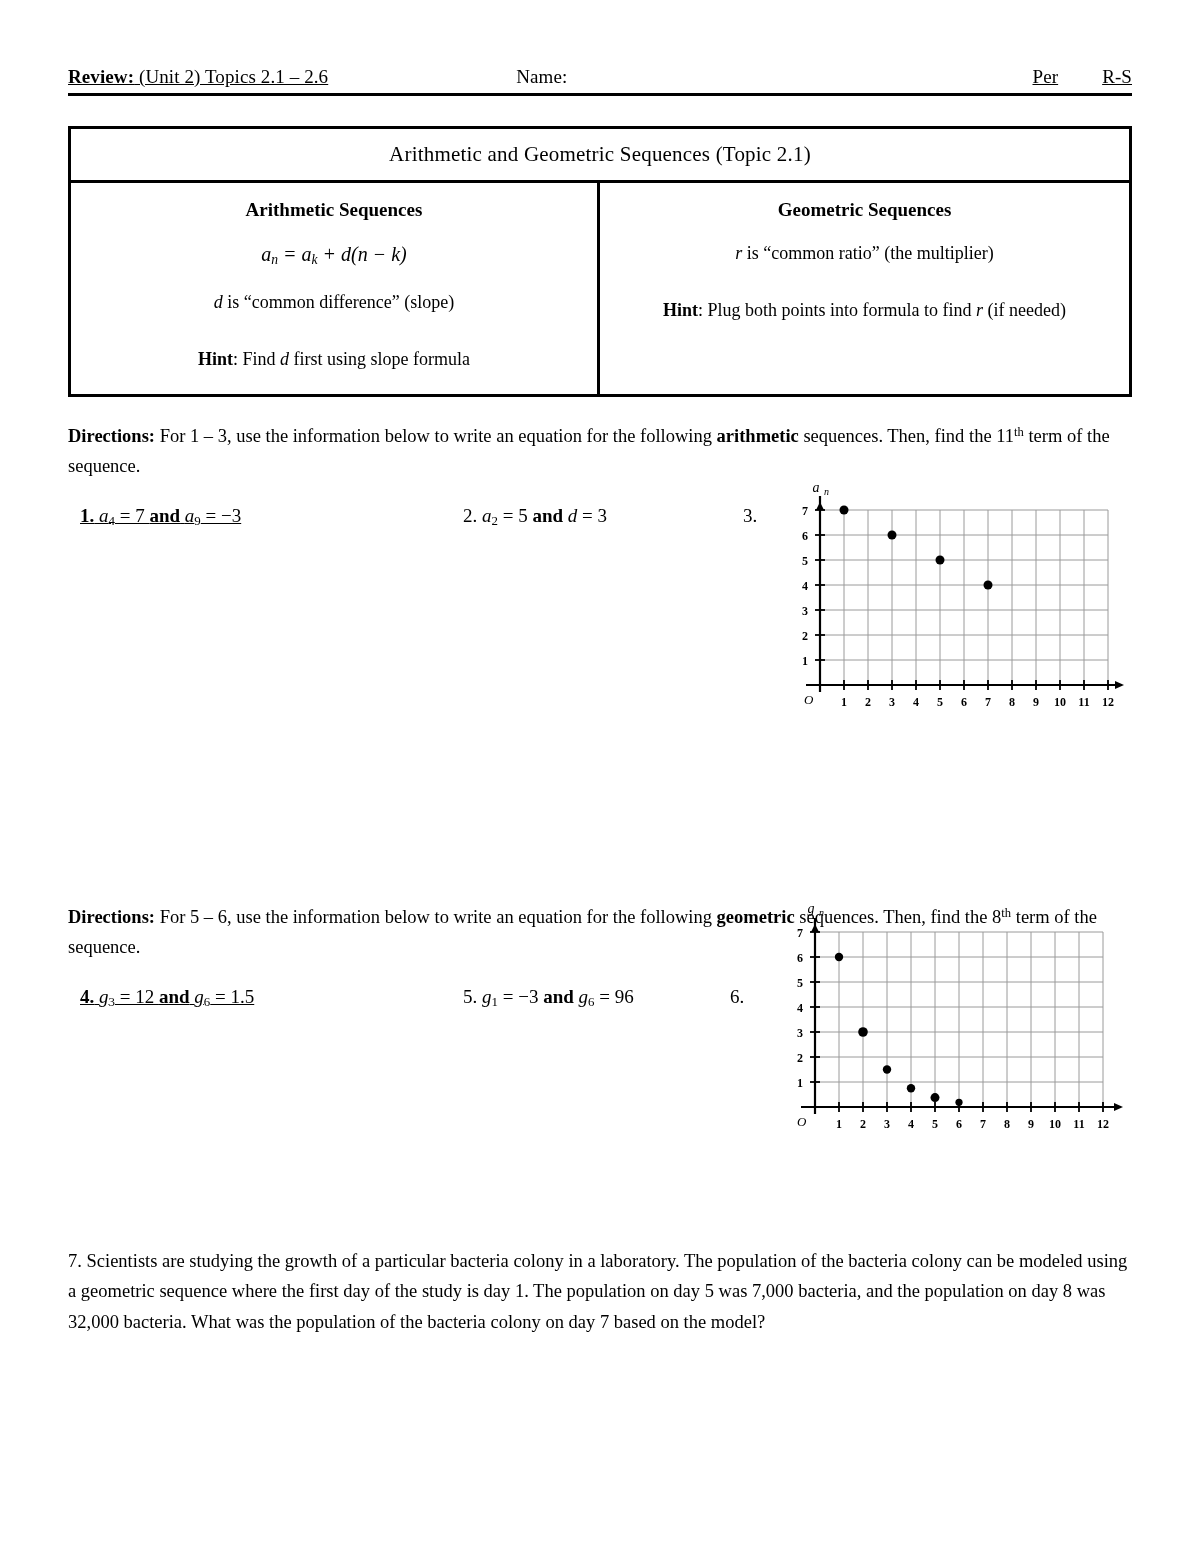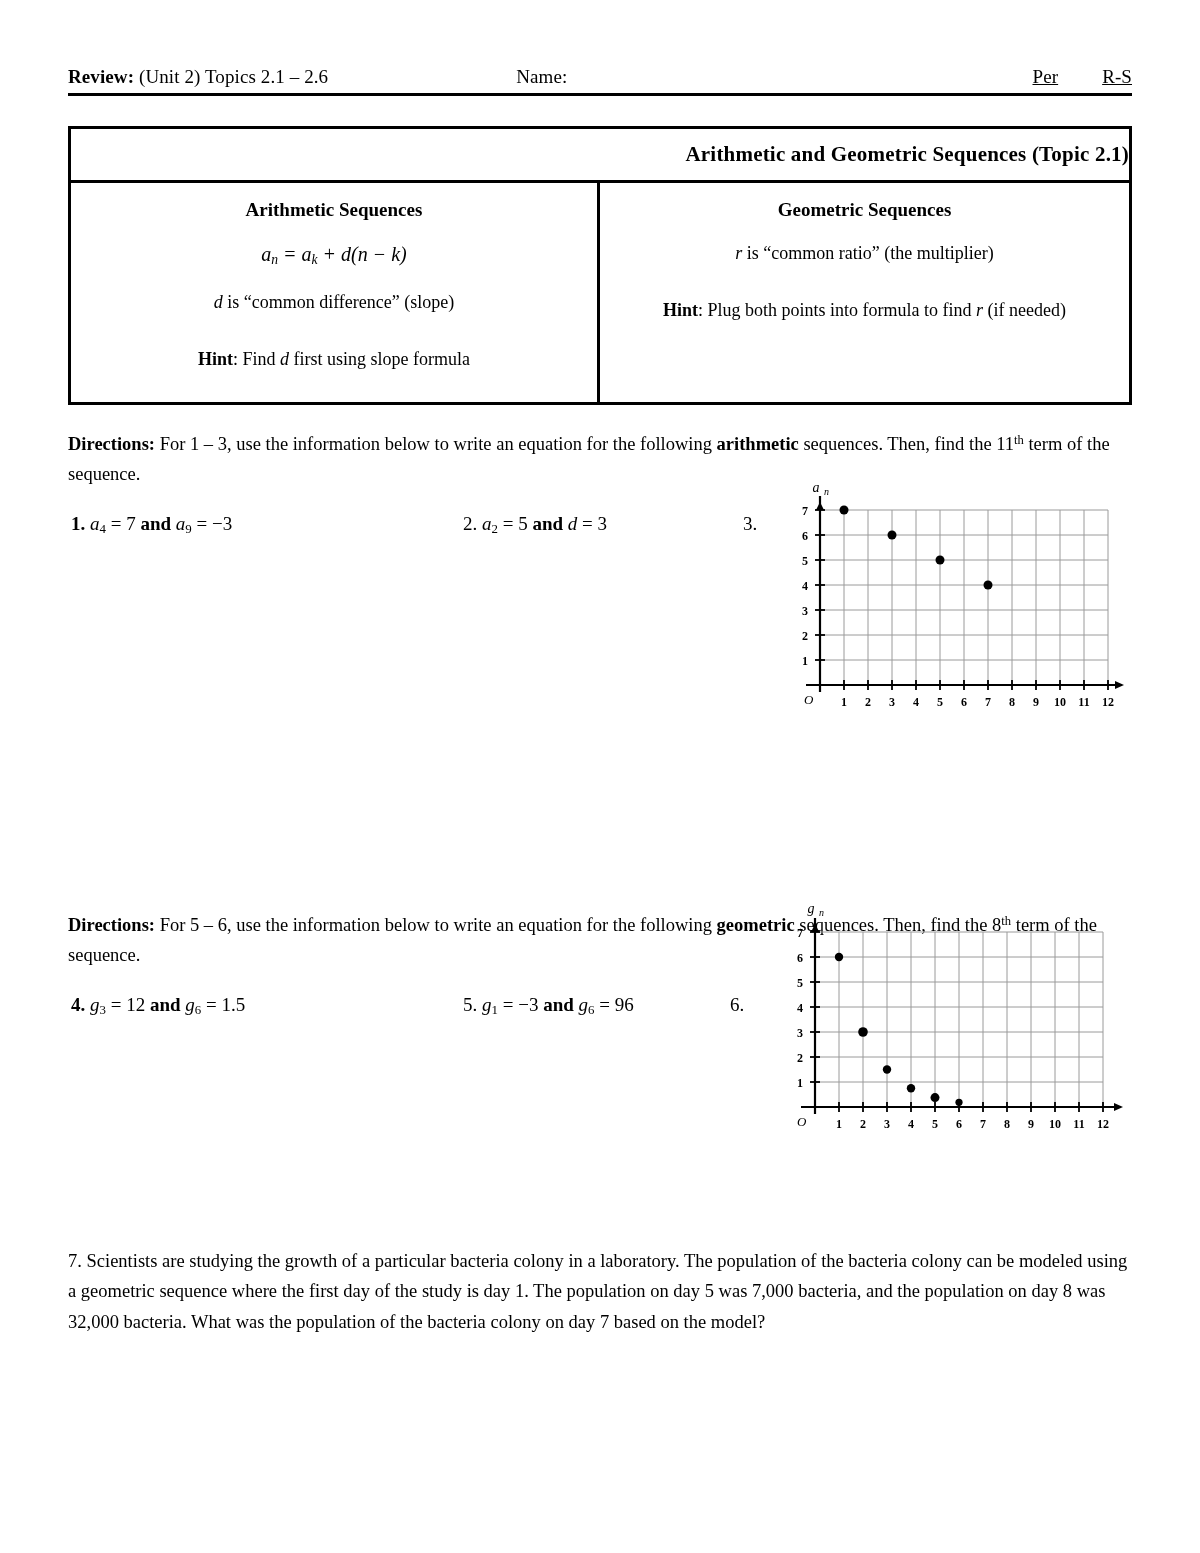--- a/index.html
+++ b/index.html
@@ -17,49 +17,49 @@
   .page { position: relative; width: 1200px; height: 1553px; padding: 0 68px; }
 
   
   .header-row {
     display: flex;
     align-items: baseline;
     padding-top: 66px;
     font-size: 19px;
     letter-spacing: .1px;
   }
-  .hdr-left { white-space: nowrap; }
+  .hdr-left { white-space: nowrap; text-decoration: underline; }
   .hdr-left b { font-weight: bold; }
   .hdr-name { margin-left: 188px; white-space: nowrap; }
   .hdr-right { margin-left: auto; display: flex; gap: 44px; white-space: nowrap; text-decoration: underline; }
   .header-rule {
     margin-top: 5px;
     border: 0;
     border-top: 3px solid #000;
     height: 0;
   }
 
   
   .seq-table {
     margin-top: 30px;
     border: 3px solid #000;
     width: 100%;
   }
   .seq-title {
-    text-align: right;
-    font-weight: bold;
+    text-align: center;
+    font-weight: normal;
     font-size: 21px;
     padding: 13px 0 13px;
     border-bottom: 3px solid #000;
     letter-spacing: .2px;
   }
   .seq-cols { display: flex; }
   .seq-col {
     flex: 1 1 50%;
-    padding: 16px 10px 32px;
+    padding: 16px 10px 24px;
     text-align: center;
   }
   .seq-col.left { border-right: 3px solid #000; }
   .col-head { font-weight: bold; font-size: 19px; margin-bottom: 22px; }
   .formula {
     font-style: italic;
     font-size: 20px;
     margin-bottom: 24px;
     font-family: "Liberation Serif", "DejaVu Serif", serif;
   }
@@ -81,21 +81,21 @@
 
   
   .prob-row {
     margin-top: 23px;
     position: relative;
     height: 30px;
     font-size: 19px;
   }
   .prob { position: absolute; top: 0; white-space: nowrap; }
   .prob b { font-weight: bold; }
-  .p1 { left: 3px; }
+  .p1 { left: 12px; text-decoration: underline; }
   .p2 { left: 356px; margin-left: 39px; }
   .p3 { left: 675px; }
 
   
   .graph-wrap { position: absolute; }
   .graph1 { left: 788px; top: 480px; }
   .graph2 { left: 783px; top: 900px; }
 
   
   .word-problem {

